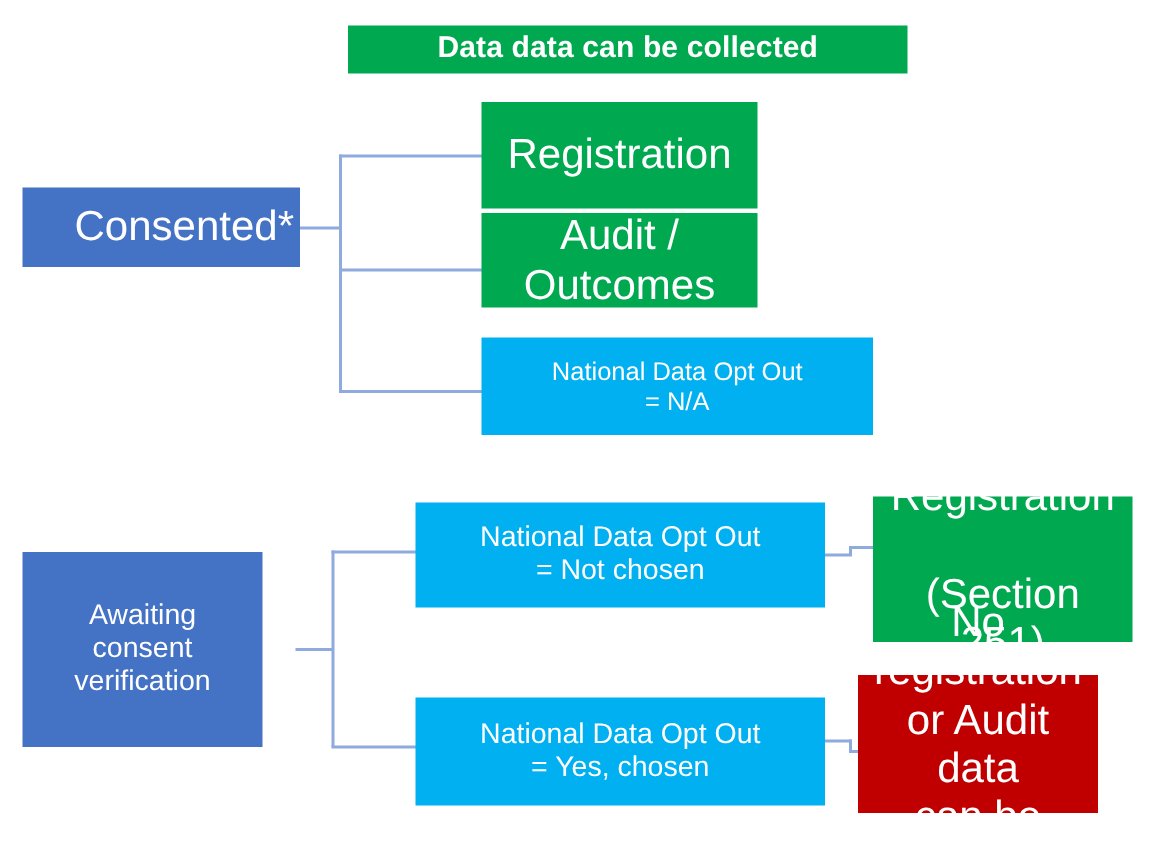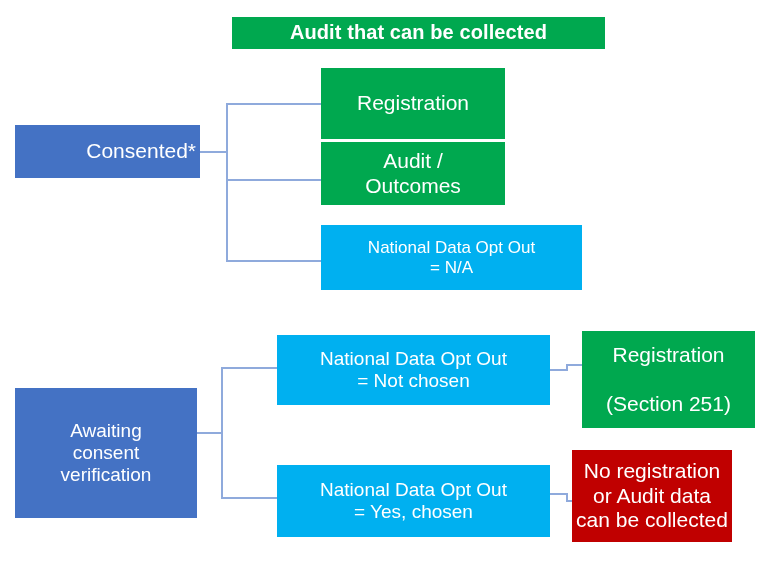--- a/index.html
+++ b/index.html
@@ -4,36 +4,36 @@
 <style>
   html,body{margin:0;padding:0;background:#ffffff;}
   body{width:768px;height:565px;font-family:"Liberation Sans",sans-serif;-webkit-font-smoothing:antialiased;}
   #stage{position:relative;width:768px;height:565px;overflow:hidden;background:#ffffff;}
 
   .node{position:absolute;box-sizing:border-box;display:flex;align-items:center;justify-content:center;
         text-align:center;color:#ffffff;line-height:1.16;padding:2px 4px;}
   .node span{display:block;white-space:pre-line;}
 
   .title-bar{font-weight:bold;font-size:20px;letter-spacing:.1px;}
-  .lbl-lg{font-size:21px;}
+  .lbl-lg{font-size:28px;}
   .lbl-md{font-size:19px;}
   .lbl-sm{font-size:17px;}
 
   
   .ln{position:absolute;background:#8faadc;}
   .lnh{height:1.6px;}
   .lnv{width:1.6px;}
 </style>
 </head>
 <body>
 
 <div id="stage">
 
   <div class="node title-bar" style="left:232px;top:17px;width:373px;height:32px;background:#00a84f;">
-    <span>Audit that can be collected</span>
+    <span>Data data can be collected</span>
   </div>
 
   <div class="node lbl-lg" style="left:15px;top:125px;width:185px;height:53px;background:#4472c4;justify-content:flex-end;">
     <span>Consented*</span>
   </div>
 
   <div class="ln lnh" style="left:200px;top:151px;width:27px;"></div>
 
   <div class="ln lnv" style="left:226px;top:103px;height:158px;"></div>
 
@@ -50,21 +50,21 @@
   <div class="node lbl-lg" style="left:321px;top:142px;width:184px;height:63px;background:#00a84f;">
     <span>Audit /
 Outcomes</span>
   </div>
 
   <div class="node lbl-sm" style="left:321px;top:225px;width:261px;height:65px;background:#00b0f0;">
     <span>National Data Opt Out
 = N/A</span>
   </div>
 
-  <div class="node lbl-md" style="left:15px;top:368px;width:182px;height:130px;background:#4472c4;margin-top:20px;">
+  <div class="node lbl-md" style="left:15px;top:368px;width:160px;height:130px;background:#4472c4;">
     <span>Awaiting
 consent
 verification</span>
   </div>
 
   <div class="ln lnh" style="left:197px;top:432px;width:25px;"></div>
 
   <div class="ln lnv" style="left:221px;top:367px;height:131px;"></div>
 
   <div class="ln lnh" style="left:221px;top:367px;width:57px;"></div>

